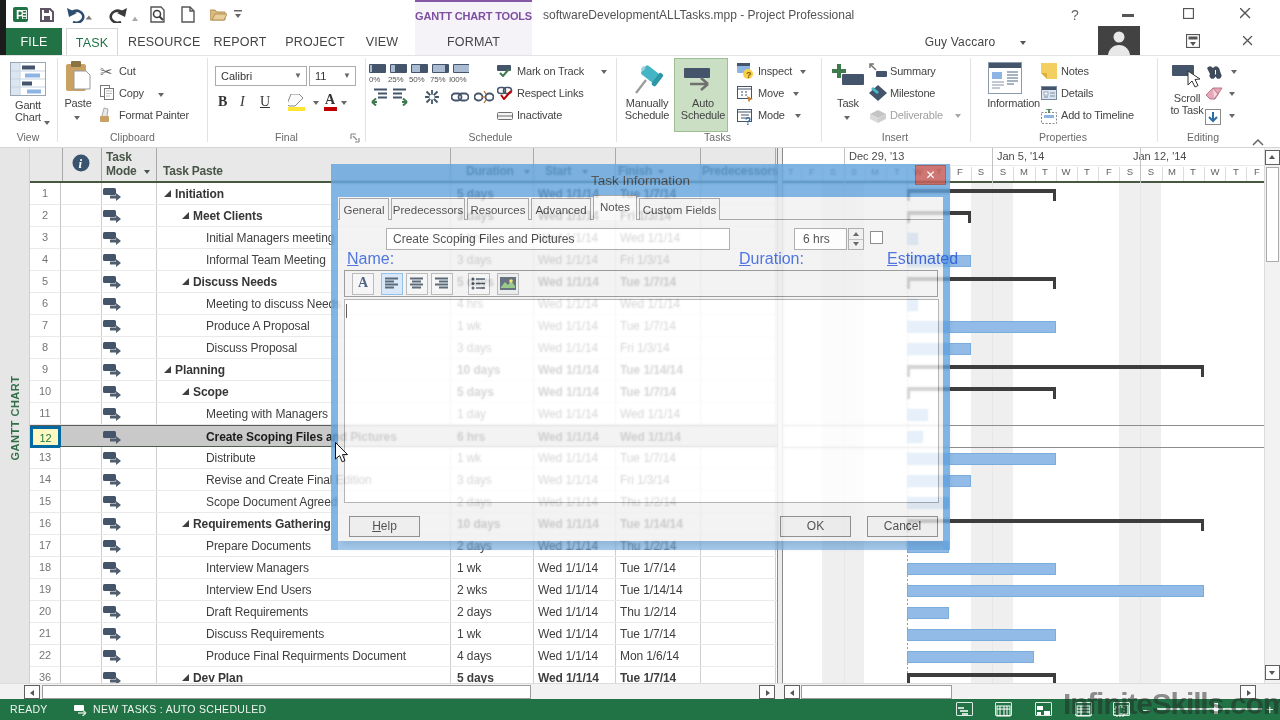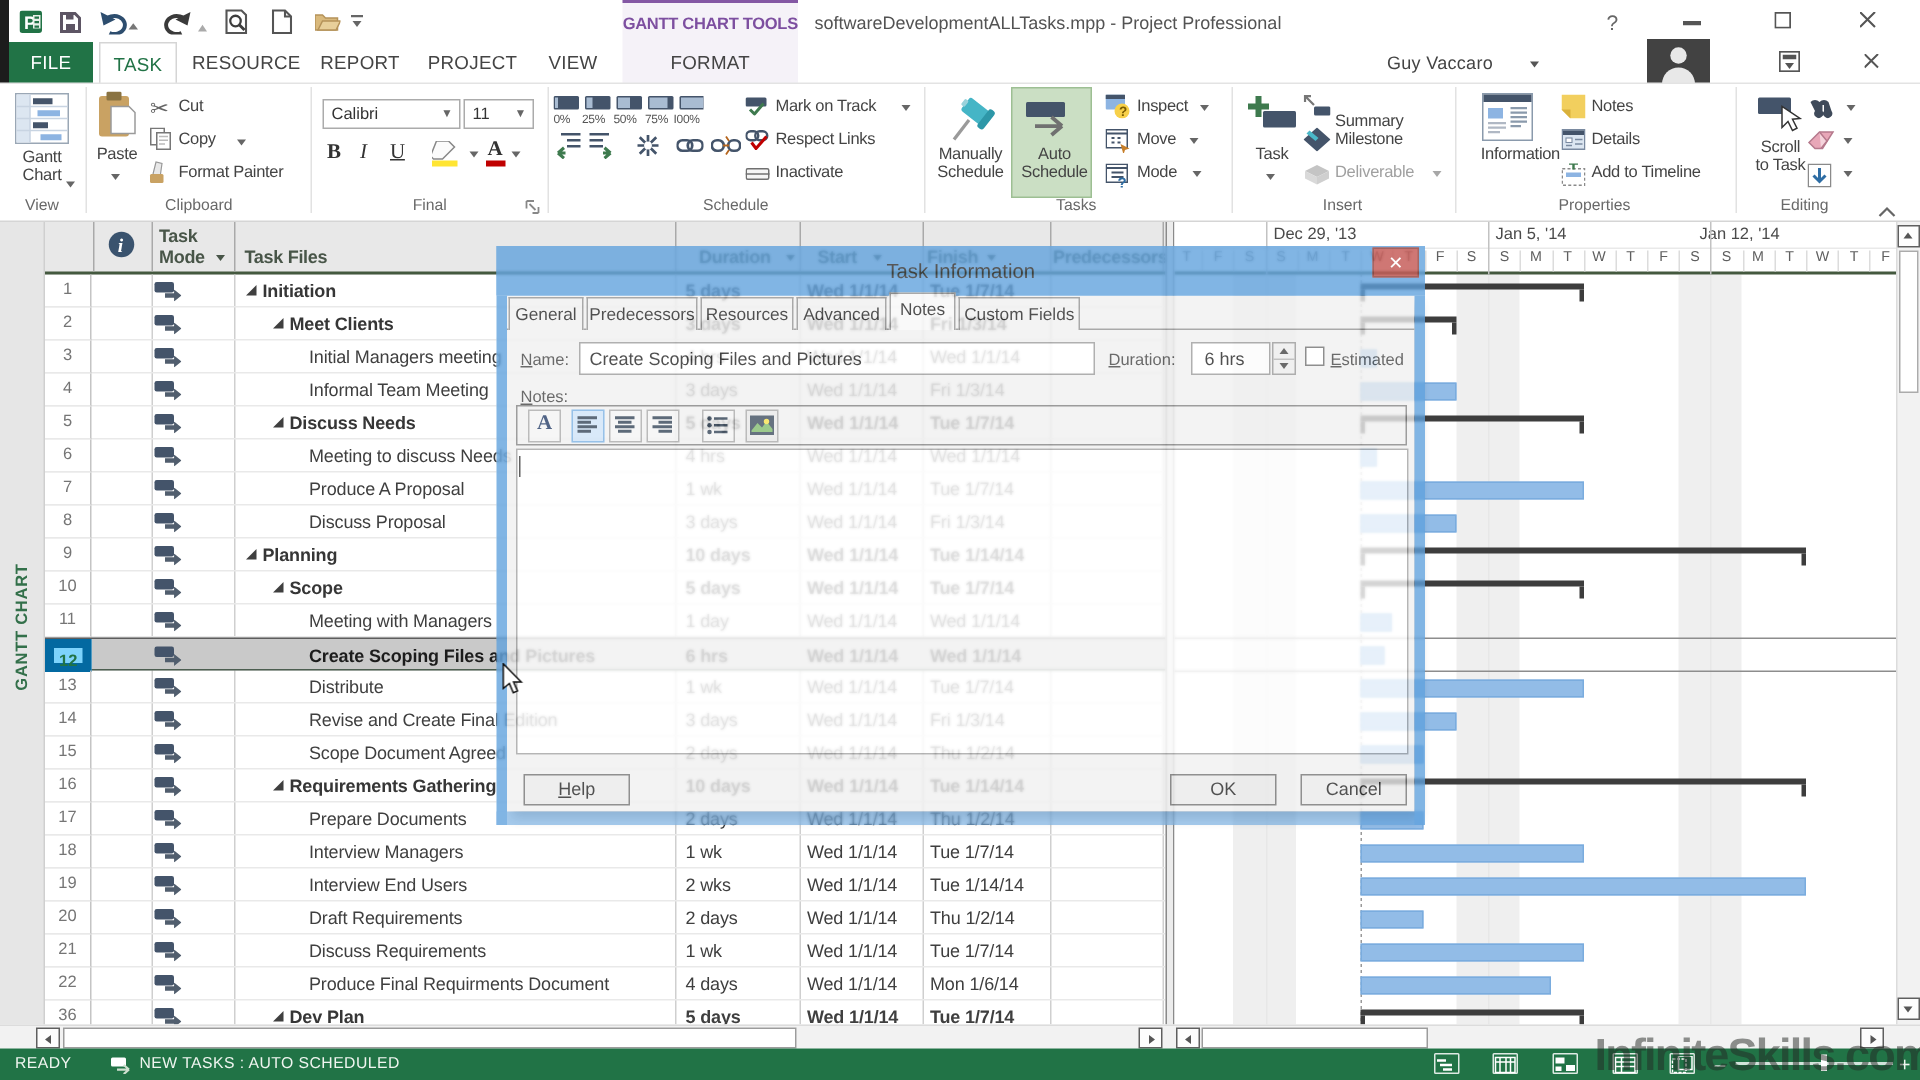--- a/index.html
+++ b/index.html
@@ -76,21 +76,21 @@
 .sico{position:absolute;top:3px;width:17px;height:14px;border:1px solid rgba(255,255,255,0.85);border-radius:1px;}
 
 #dlgwrap{position:absolute;left:331px;top:164px;width:619px;height:386px;opacity:0.78;z-index:40;backdrop-filter:blur(1.2px);}
 .dedge{position:absolute;background:#5da0dd;}
 #dbody{position:absolute;left:7px;top:33px;width:605px;height:344px;background:#f0f0f0;box-shadow:3px 4px 7px rgba(0,0,0,0.4);}
 #dlgtitle{position:absolute;left:0;top:0;width:619px;height:33px;background:#5da0dd;}
 #dlgtitle span{position:absolute;left:0;top:9px;width:619px;text-align:center;font-size:13.5px;color:#2e2e2e;}
 #dlgx{position:absolute;left:584px;top:1px;width:31px;height:20px;background:#c1504c;border:1px solid #8e3a36;color:#fff;font-size:12px;text-align:center;line-height:18px;}
 .dtab{position:absolute;top:34px;height:22px;line-height:22px;font-size:11.5px;color:#1e1e1e;background:#f0f0f0;border:1px solid #919191;border-bottom:none;text-align:center;}
 #tabline{position:absolute;left:7px;top:55px;width:605px;height:1px;background:#919191;}
-.dlbl{position:absolute;font-size:11px;color:#404040;}
+.dlbl{position:absolute;font-size:16px;color:#1d4ed8;margin-top:16px;}
 .dbox{position:absolute;background:#fff;border:1px solid #9a9a9a;font-size:12px;color:#1e1e1e;}
 .dbtn{position:absolute;top:352px;height:21px;background:#e9e9e9;border:1px solid #707070;font-size:12px;color:#1e1e1e;text-align:center;line-height:19px;}
 .tbtn{position:absolute;top:3px;width:22px;height:22px;background:#f4f4f4;border:1px solid #a8a8a8;}
 u{text-decoration:underline;}
 
 #wm{position:absolute;left:1063px;top:687px;font-size:30px;font-weight:700;color:rgba(35,40,35,0.5);letter-spacing:-1.2px;white-space:nowrap;z-index:60;}
 #cursor{position:absolute;left:335px;top:442px;z-index:55;}
 </style></head>
 <body>
 <div id="app">
@@ -340,21 +340,21 @@
  <svg class="abs" style="left:832px;top:8px" width="32" height="28">
         <rect x="10" y="10" width="22" height="11" rx="1" fill="#44546a"></rect>
         <path d="M7,0 v14 M0,7 h14" stroke="#3e7a4e" stroke-width="4"></path>
       </svg>
  <div class="rlbl2" style="left:828px;top:41px;width:40px;">Task</div>
  <div class="darr" style="left:844px;top:60px;"></div>
  <svg class="abs" style="left:869px;top:7px" width="18" height="16">
         <path d="M1,5 v-4 h4 M1,1 l6,6" stroke="#777" stroke-width="1.5" fill="none"></path>
         <rect x="7" y="8" width="11" height="6" rx="1" fill="#44546a"></rect>
       </svg>
- <div class="rlbl" style="left:890px;top:19px;">Summary</div>
+ <div class="rlbl" style="left:890px;top:9px;">Summary</div>
  <svg class="abs" style="left:869px;top:29px" width="18" height="16">
         <path d="M9,0 L18,8 L9,16 L0,8 Z" fill="#44546a"></path>
         <path d="M4,2 l6,5 l-2,2 l-6,-5 z" fill="#4ab8c9"></path>
       </svg>
  <div class="rlbl" style="left:890px;top:31px;">Milestone</div>
  <svg class="abs" style="left:869px;top:52px" width="18" height="16" opacity="0.5">
         <path d="M1,6 l8,-4 l8,4 l-8,4 z" fill="#8a8a8a"></path>
         <path d="M1,6 v5 l8,4 v-5 z" fill="#b5b5b5"></path>
         <path d="M17,6 v5 l-8,4 v-5 z" fill="#a0a0a0"></path>
       </svg>
@@ -420,21 +420,21 @@
       <div id="sbtext">GANTT CHART</div>
     </div>
 <div id="tbl" style="overflow:hidden;">
  <div id="thead">
   <svg class="abs" style="left:42px;top:6px" width="18" height="18">
           <circle cx="9" cy="9" r="8.5" fill="#3a536e"></circle>
           <text x="6.5" y="14" font-size="13" font-weight="bold" fill="#fff" font-family="Liberation Serif,serif" font-style="italic">i</text>
         </svg>
   <div class="abs htxt" style="left:76px;top:2px;">Task<br>Mode</div>
   <div class="darr" style="left:114px;top:22px;border-top-color:#485548;"></div>
-  <div class="abs htxt" style="left:133px;top:16px;">Task Files</div>
+  <div class="abs htxt" style="left:133px;top:16px;">Task Paste</div>
   <div class="abs htxt" style="left:436px;top:16px;">Duration</div>
   <div class="darr" style="left:494px;top:22px;border-top-color:#485548;"></div>
   <div class="abs htxt" style="left:515px;top:16px;">Start</div>
   <div class="darr" style="left:552px;top:22px;border-top-color:#485548;"></div>
   <div class="abs htxt" style="left:588px;top:16px;">Finish</div>
   <div class="darr" style="left:628px;top:22px;border-top-color:#485548;"></div>
   <div class="abs htxt" style="left:672px;top:16px;">Predecessors</div>
   <div class="abs" style="left:32px;top:0;width:1px;height:33px;background:#a9a9a9;"></div>
   <div class="abs" style="left:71px;top:0;width:1px;height:33px;background:#a9a9a9;"></div>
   <div class="abs" style="left:126px;top:0;width:1px;height:33px;background:#a9a9a9;"></div>
@@ -533,21 +533,21 @@
       </div>
  <div class="row" style="top:255px">
         <span class="rn">11</span>
         <span class="tm"></span>
         <span class="nm" style="left:176px">Meeting with Managers</span>
         <span class="du">1 day</span>
         <span class="st">Wed 1/1/14</span>
         <span class="fi">Wed 1/1/14</span>
       </div>
  <div class="row" style="top:277px;background:#c9c9c9;border-top:1px solid #5d5d5d;border-bottom:1px solid #4c5e50;">
-        <span class="rn" style="background:#7dd3fc;border:6px solid #0369a1;color:#217346;font-weight:700;line-height:19px;">12</span>
+        <span class="rn" style="background:#fef9c3;border:3px solid #0369a1;color:#217346;font-weight:400;line-height:19px;">12</span>
         <span class="tm"></span>
         <span class="nm b" style="left:176px;color:#1c1c1c;">Create Scoping Files and Pictures</span>
         <span class="du b" style="color:#1c1c1c;">6 hrs</span>
         <span class="st b" style="color:#1c1c1c;">Wed 1/1/14</span>
         <span class="fi b" style="color:#1c1c1c;">Wed 1/1/14</span>
       </div>
  <div class="row" style="top:299px">
         <span class="rn">13</span>
         <span class="tm"></span>
         <span class="nm" style="left:176px">Distribute</span>

